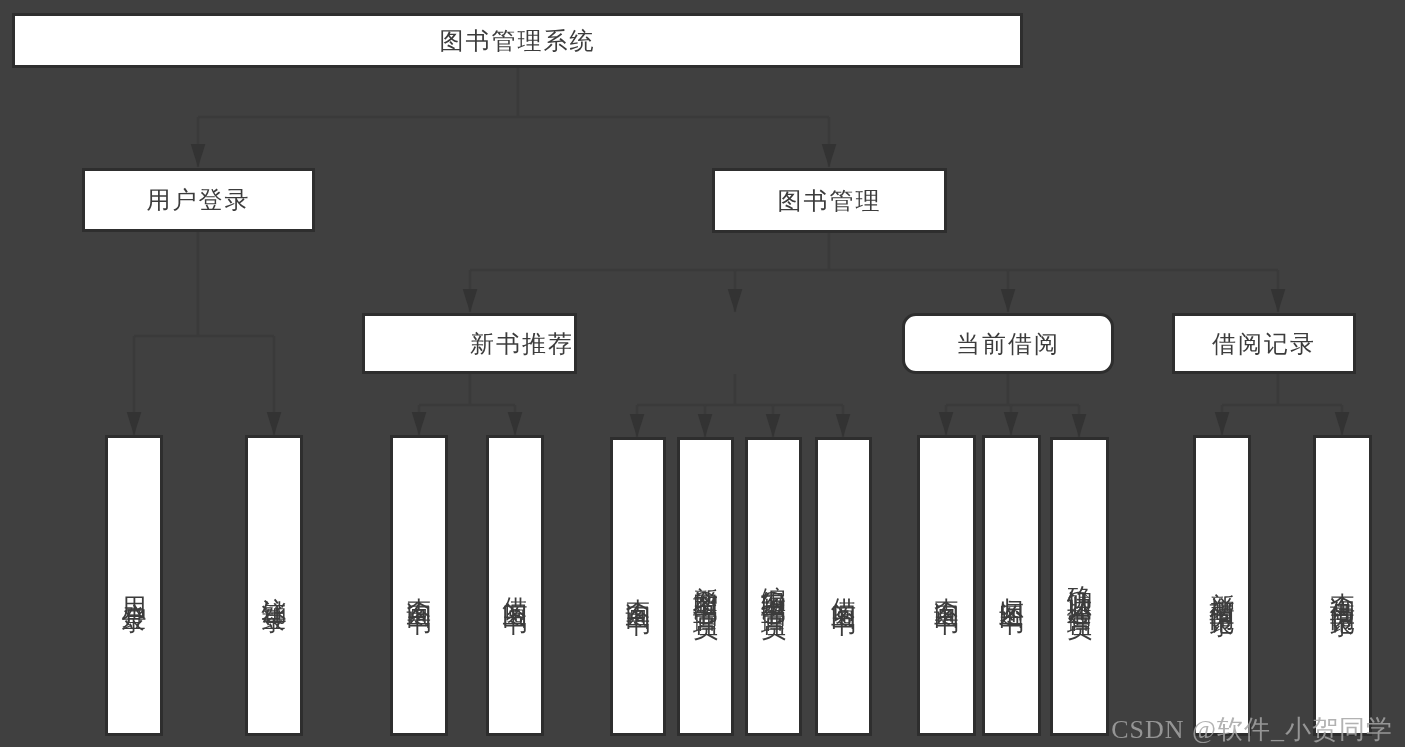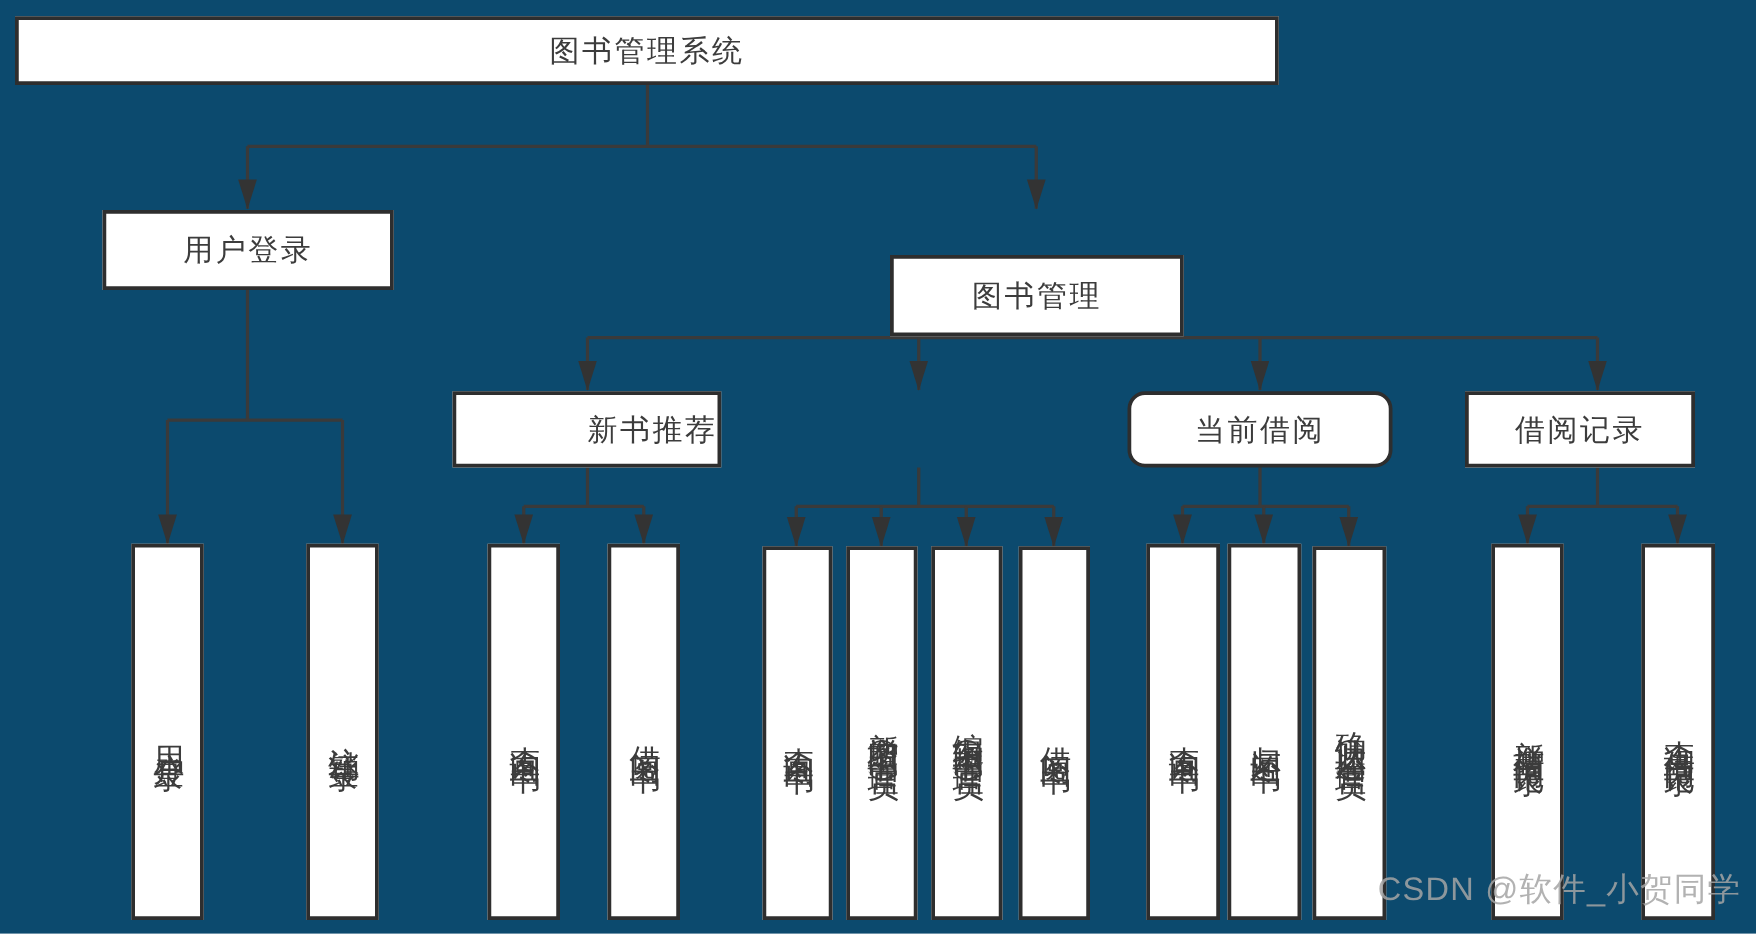--- a/index.html
+++ b/index.html
@@ -1,38 +1,38 @@
 <!DOCTYPE html>
 <html><head>
 <meta charset="utf-8">
 <style>
   html,body { margin:0; padding:0; background:#ffffff; }
   .canvas {
-    position:relative; width:1405px; height:747px; background:#0c4a6e;
-    font-family:Liberation Sans, sans-serif; overflow:hidden;
+    position:relative; width:1405px; height:747px; background:#404040;
+    font-family:Liberation Serif, serif; overflow:hidden;
   }
   svg.wires { position:absolute; left:0; top:0; pointer-events:none; }
   .hnode {
     position:absolute; box-sizing:border-box;
     border:3px solid #2e2e2e; background:#ffffff;
     display:flex; align-items:center; justify-content:center;
     font-size:24px; color:#3c3c3c; letter-spacing:2px; z-index:2;
   }
   .vnode {
     position:absolute; box-sizing:border-box;
     border:3px solid #2e2e2e; background:#ffffff;
     display:flex; align-items:center; justify-content:center;
     font-size:25px; color:#3c3c3c; z-index:2;
   }
   .vnode .vtext {
     writing-mode:vertical-rl; text-orientation:mixed;
     letter-spacing:0.18em; line-height:1; white-space:nowrap;
   }
   .watermark {
-    position:absolute; right:12px; bottom:18px; z-index:3;
+    position:absolute; right:12px; bottom:0; z-index:3;
     font-size:26px; color:rgba(165,165,165,0.85); letter-spacing:1px;
     white-space:nowrap;
   }
 </style>
 </head>
 <body>
 
 <div class="canvas">
 
   <svg class="wires" width="1405" height="747" viewBox="0 0 1405 747">
@@ -76,21 +76,21 @@
     </g>
   </svg>
 
   <div class="hnode" style="left:12px; top:13px; width:1011px; height:55px;">
     <span>图书管理系统</span>
   </div>
 
   <div class="hnode" style="left:82px; top:168px; width:233px; height:64px;">
     <span>用户登录</span>
   </div>
-  <div class="hnode" style="left:712px; top:168px; width:235px; height:65px;margin-top:36px;">
+  <div class="hnode" style="left:712px; top:168px; width:235px; height:65px;">
     <span>图书管理</span>
   </div>
 
   <div class="hnode" style="left:362px; top:313px; width:215px; height:61px;justify-content:flex-end;">
     <span>新书推荐</span>
   </div>
   <div class="hnode" style="left:902px; top:313px; width:212px; height:61px;border-radius:14px;">
     <span>当前借阅</span>
   </div>
   <div class="hnode" style="left:1172px; top:313px; width:184px; height:61px;">

